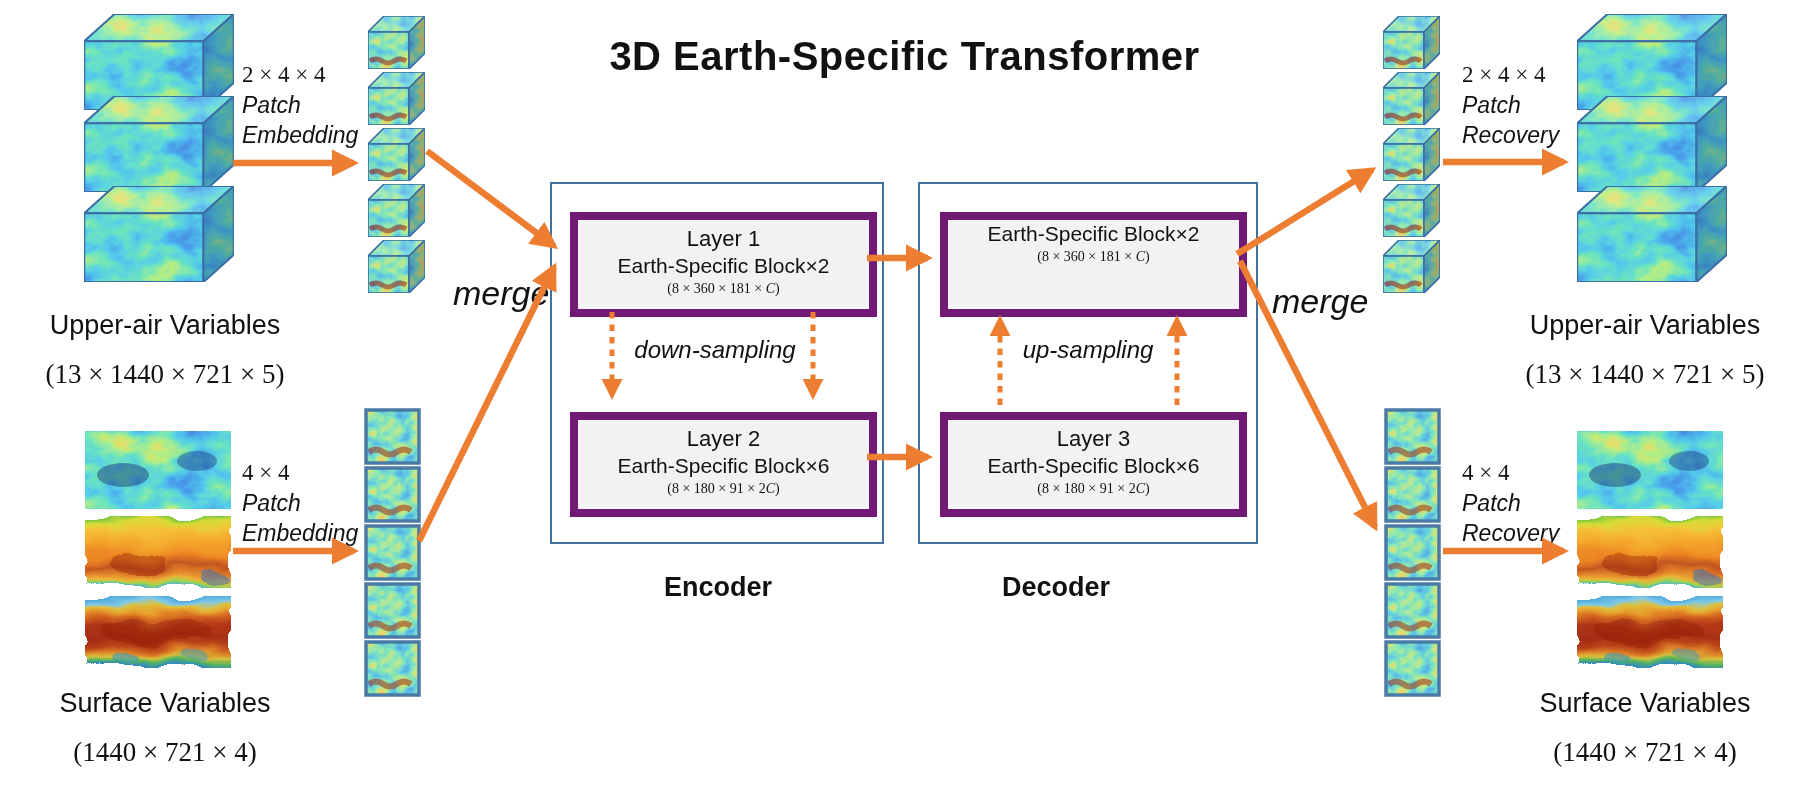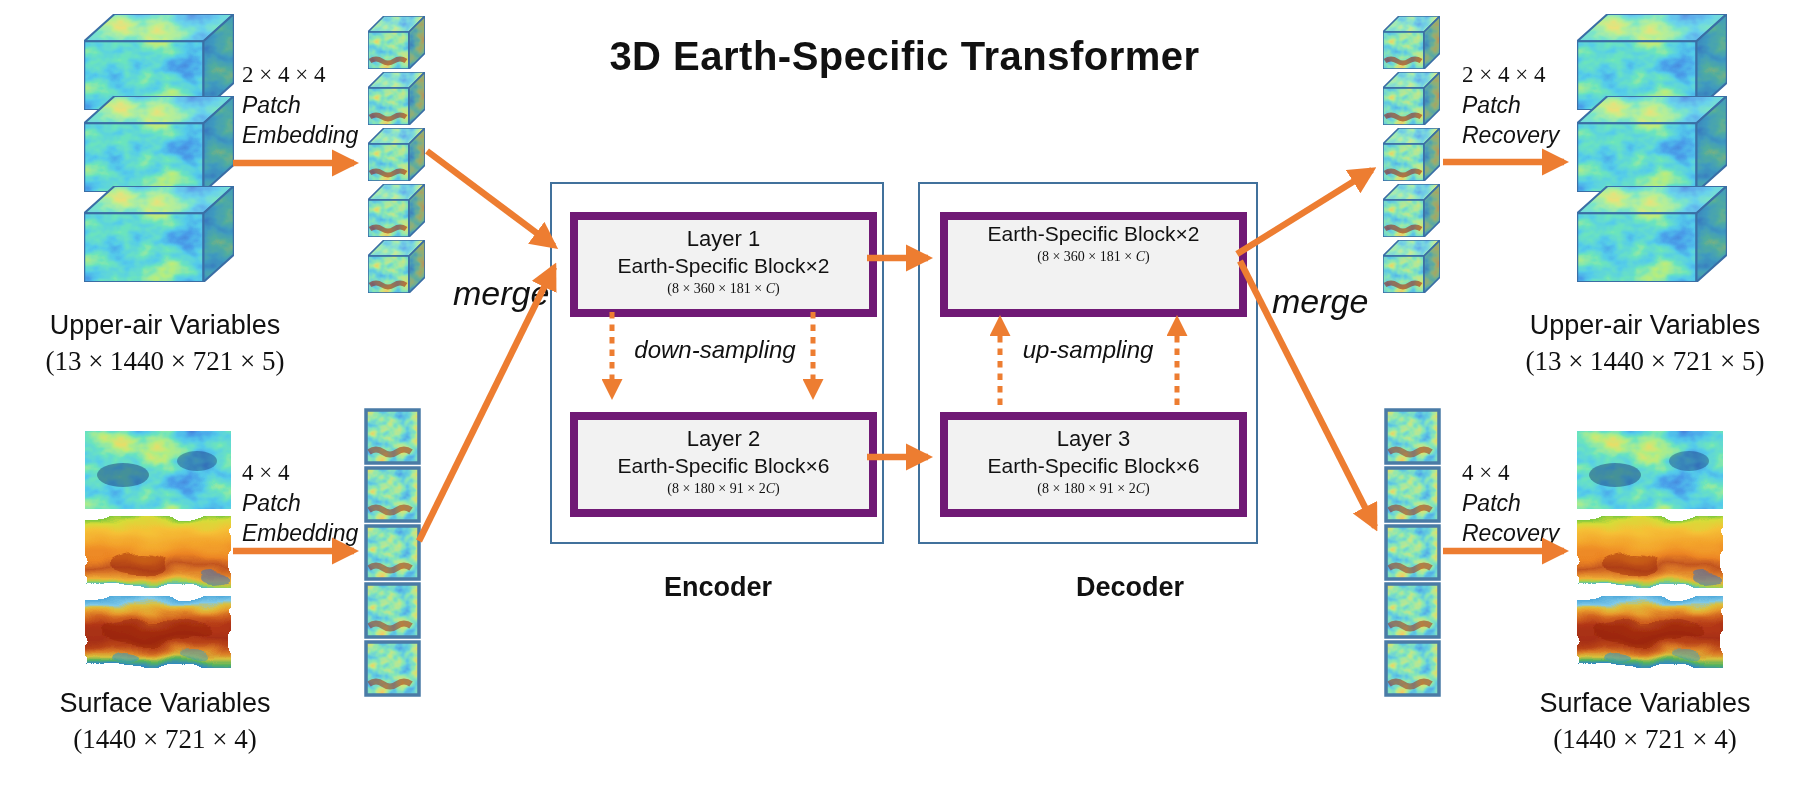--- a/index.html
+++ b/index.html
@@ -10,21 +10,21 @@
   .outer-box{border:2.5px solid #41719C;background:transparent;}
   .layer-box{border:8px solid #701a75;background:#F2F2F2;text-align:center;}
   .layer-name{font-size:22px;margin-top:6px;}
   .layer-block{font-size:21px;margin-top:2px;}
   .layer-dims{font-family:"Liberation Serif",serif;font-size:14px;margin-top:3px;}
   .stage-label{font-size:27px;font-weight:700;text-align:center;width:200px;}
   .flow-label{font-size:34px;font-style:italic;margin-top:24px;}
   .samp-label{font-size:24px;font-style:italic;text-align:center;width:230px;}
   .var-group{width:330px;text-align:center;}
   .var-label{font-size:27px;}
-  .var-dims{font-family:"Liberation Serif",serif;font-size:27px;margin-top:5px;}
+  .var-dims{font-family:"Liberation Serif",serif;font-size:27px;margin-top:18px;}
   .patch-op{line-height:30px;}
   .patch-dims{font-family:Liberation Serif, serif;font-size:23px;font-style:normal;}
   .patch-word{font-size:23px;font-style:italic;}
   svg.gfx{display:block;}
 </style>
 </head>
 <body>
 
 <div class="canvas">
 
@@ -230,21 +230,21 @@
   <div class="abs layer-box" style="left:940px;top:212px;width:291px;height:89px">
     <div class="layer-block">Earth-Specific Block×2</div>
     <div class="layer-dims"><span>(8 × 360 × 181 × </span><i>C</i><span>)</span></div>
   </div>
   <div class="abs layer-box" style="left:940px;top:412px;width:291px;height:89px">
     <div class="layer-name">Layer 3</div>
     <div class="layer-block">Earth-Specific Block×6</div>
     <div class="layer-dims"><span>(8 × 180 × 91 × 2</span><i>C</i><span>)</span></div>
   </div>
   <div class="abs samp-label" style="left:973px;top:336px">up-sampling</div>
-  <div class="abs stage-label" style="left:1030px;top:572px">Decoder</div>
+  <div class="abs stage-label" style="left:956px;top:572px">Decoder</div>
 
   <div class="abs">
     <svg class="gfx abs" style="left:1383px;top:16px" width="57" height="53">
         <use href="#smallcube"></use>
       </svg>
     <svg class="gfx abs" style="left:1383px;top:72px" width="57" height="53">
         <use href="#smallcube"></use>
       </svg>
     <svg class="gfx abs" style="left:1383px;top:128px" width="57" height="53">
         <use href="#smallcube"></use>

